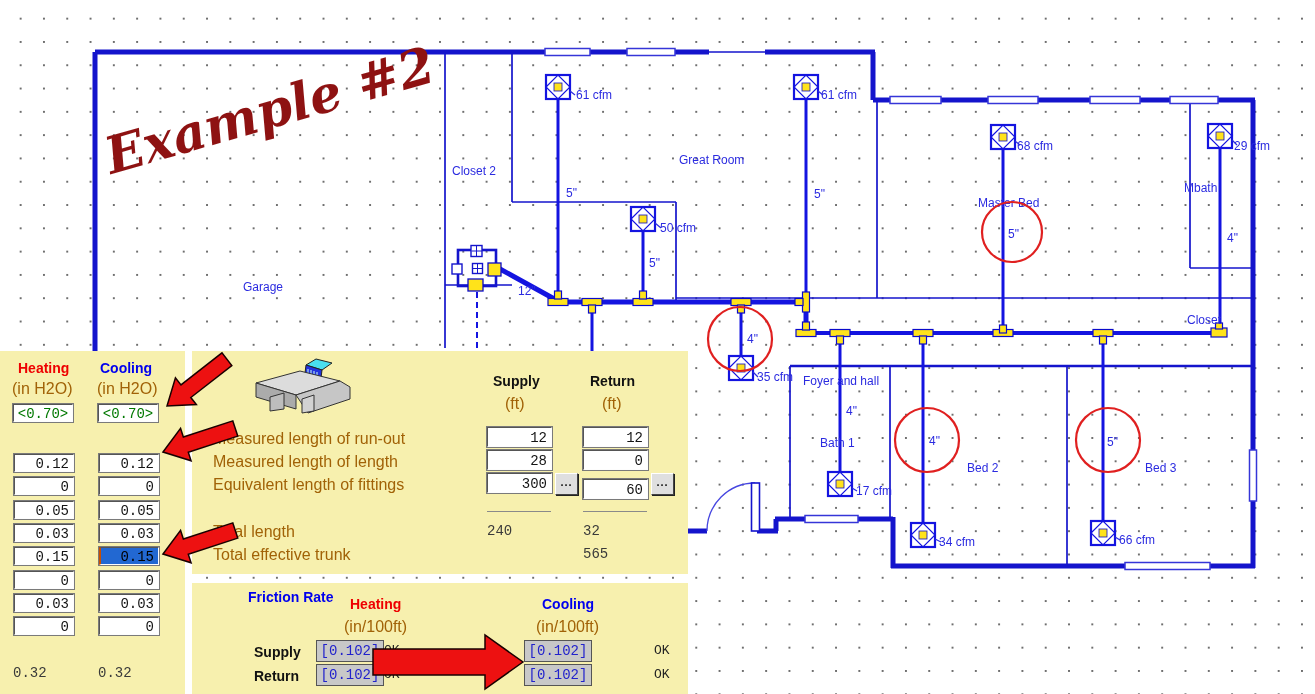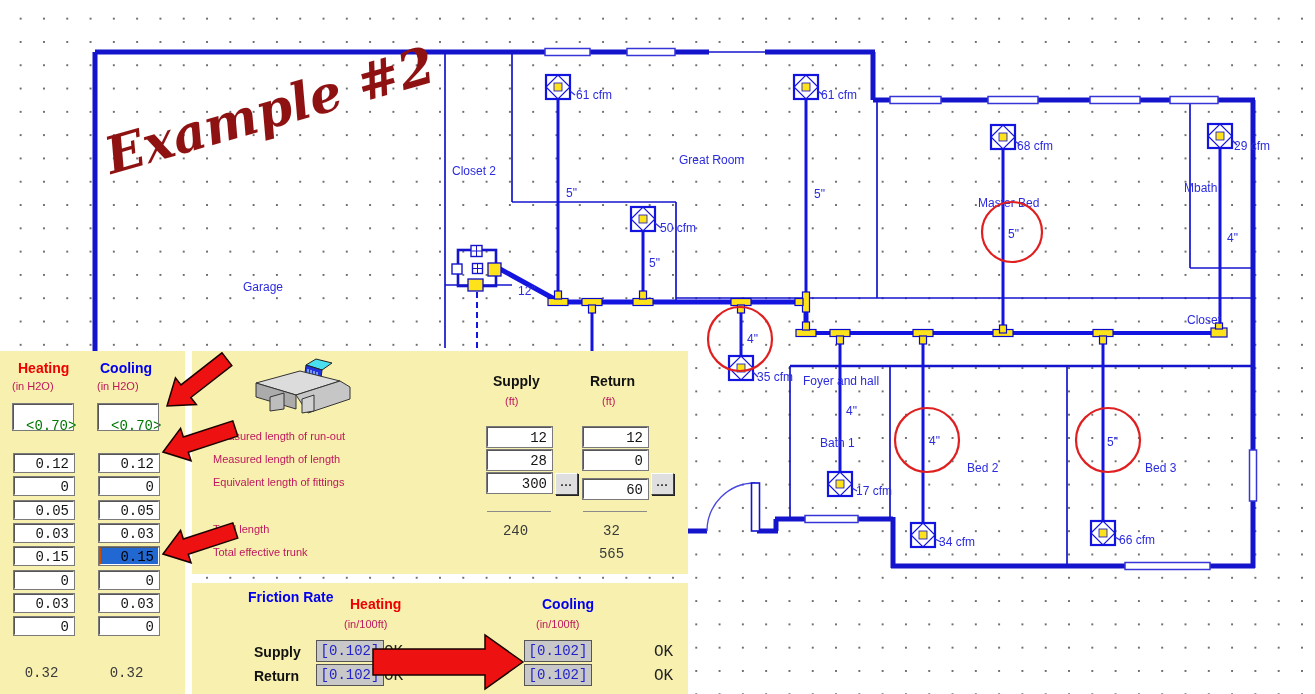--- a/index.html
+++ b/index.html
@@ -7,40 +7,40 @@
     background-color:#ffffff;
     background-image:radial-gradient(circle,#6e6e6e 1.05px,transparent 1.35px);
     background-size:23.3px 23.3px;background-position:9px 7px;
     font-family:"Liberation Sans",sans-serif;}
   svg{position:absolute;left:0;top:0;}
   #plan{z-index:1;}
   #overlay-arrows{z-index:30;pointer-events:none;}
   .panel{position:absolute;background:#F7F0AE;z-index:10;}
   .plabel{font-family:"Liberation Sans",sans-serif;font-size:12px;fill:#2B2BE0;}
   .hdr{position:absolute;font-weight:bold;font-size:14px;color:#111;}
-  .sub{position:absolute;font-size:11px;color:#be185d;}
+  .sub{position:absolute;font-size:16px;color:#a16207;}
   .vbox{position:absolute;width:60px;height:18px;background:#fff;
     border:1px solid #fdfdfd;border-top-color:#555;border-left-color:#555;
     outline:1px solid #7a7a7a;
     font-family:"Liberation Mono",monospace;font-size:14px;color:#141414;
     text-align:right;padding:0 4px 0 0;line-height:18px;box-sizing:border-box;}
-  .vbox.green{color:#007800;text-align:center;padding:12px;}
+  .vbox.green{color:#007800;text-align:center;padding:0;}
   .vbox.sel{background:#2268D2;color:#000;border-left:2px solid #C94F00;}
   .vbox.wide{width:65px;height:20px;line-height:20px;font-size:14px;}
   .gbox{position:absolute;width:66px;height:20px;background:#C8C8C8;
     outline:1px solid #555;font-family:"Liberation Mono",monospace;font-size:14px;
     color:#2222CC;text-align:center;line-height:20px;}
   .dots-btn{position:absolute;width:21px;height:20px;background:#DFDFDF;
     border:1px solid #444;border-top-color:#fff;border-left-color:#fff;
     box-shadow:1px 1px 0 #222;font-weight:bold;font-size:11px;color:#111;
     text-align:center;line-height:17px;letter-spacing:1px;}
   .total{position:absolute;font-family:"Liberation Mono",monospace;font-size:14px;
-    color:#3a3a3a;text-align:center;width:57px;}
+    color:#3a3a3a;text-align:left;width:57px;}
   .sepline{position:absolute;width:64px;border-top:1px solid #8a8a8a;height:0;}
-  .ok{position:absolute;font-family:"Liberation Mono",monospace;font-size:16px;color:#222;}
+  .ok{position:absolute;font-family:"Liberation Mono",monospace;font-size:13px;color:#222;}
   #watermark{position:absolute;left:98px;top:128px;z-index:5;
     font-family:"DejaVu Serif","Liberation Serif",serif;
     font-style:italic;font-weight:bold;font-size:51px;color:#8E1212;
     transform:rotate(-16deg);transform-origin:0 0;white-space:nowrap;}
 </style>
 </head>
 <body>
 
 <div id="screen">
 

